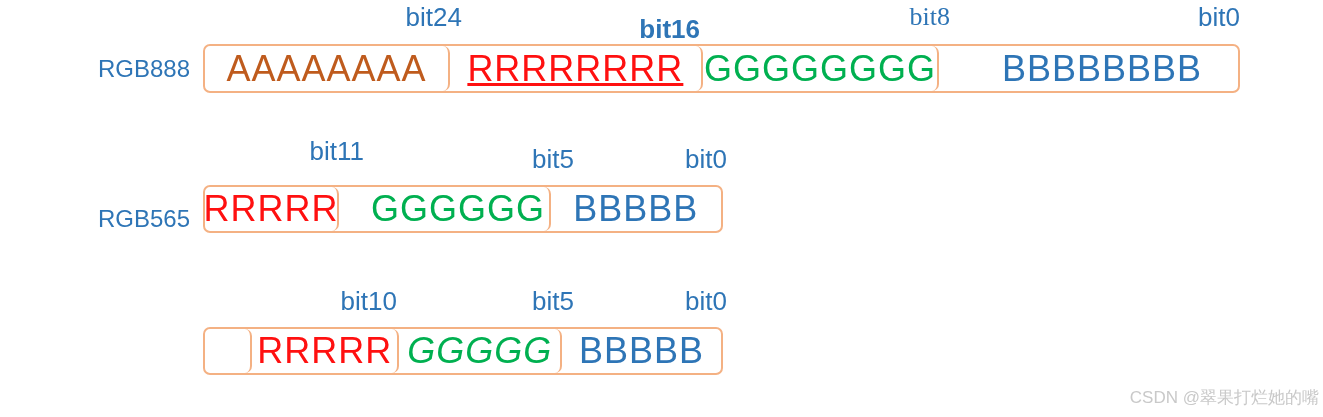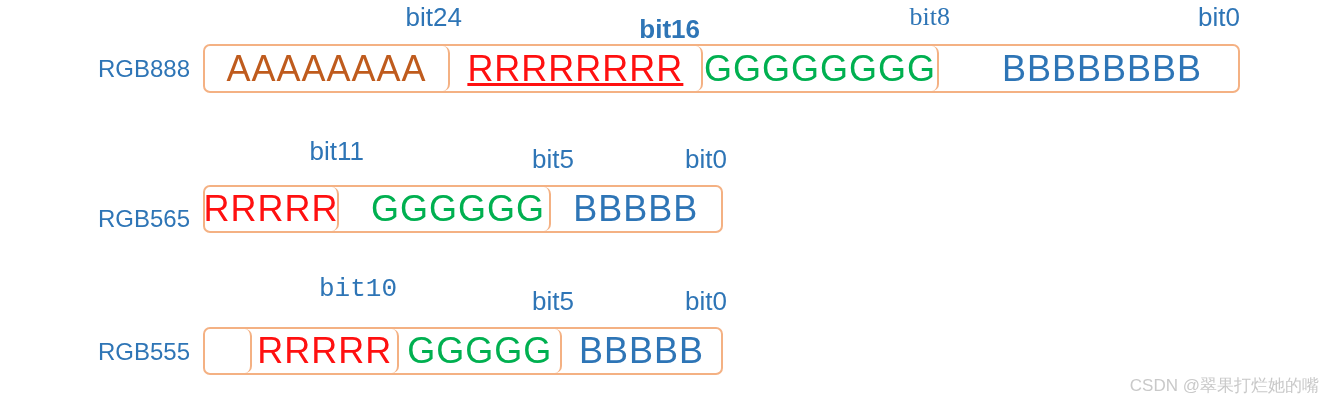--- a/index.html
+++ b/index.html
@@ -51,21 +51,21 @@
 
   .ch-alpha  { color: var(--alpha, #C05A1D); }
   .ch-red    { color: var(--red, #FF0000); }
   .ch-green  { color: var(--green, #00B050); }
   .ch-blue   { color: var(--blue, #2E75B6); }
   .ch-unused { color: transparent; }
 
   .watermark {
     position: absolute;
     right: 4px;
-    bottom: 20px;
+    bottom: 8px;
     font-size: 17px;
     color: var(--watermark, #C9C9C9);
     white-space: nowrap;
   }
 </style>
 </head>
 <body>
 
 <div class="canvas">
 
@@ -88,28 +88,27 @@
   <span class="bit-label" style="top:144px; right:596px;">bit0</span>
 
   <span class="fmt-label" style="top:193px; right:1133px;margin-top:8px;">RGB565</span>
 
   <div class="bitbox" style="left:203px; top:185px; width:520px; height:48px;">
     <div class="cell ch-red" style="flex:142;">RRRRR</div>
     <div class="cell ch-green" style="flex:195;padding-left:28px;">GGGGGG</div>
     <div class="cell ch-blue" style="flex:183;">BBBBB</div>
   </div>
 
-  <span class="bit-label" style="top:274px; right:926px;font-family:Liberation Mono, monospace;">bit10</span>
+  <span class="bit-label" style="top:286px; right:926px;">bit10</span>
   <span class="bit-label" style="top:286px; right:749px;">bit5</span>
   <span class="bit-label" style="top:286px; right:596px;">bit0</span>
 
-  <span class="fmt-label" style="top:334px; right:1133px;">RGB555</span>
 
   <div class="bitbox" style="left:203px; top:327px; width:520px; height:48px;">
     <div class="cell ch-unused" style="flex:46;"></div>
     <div class="cell ch-red" style="flex:148;">RRRRR</div>
-    <div class="cell ch-green" style="flex:164;">GGGGG</div>
+    <div class="cell ch-green" style="flex:164;font-style:italic;">GGGGG</div>
     <div class="cell ch-blue" style="flex:162;">BBBBB</div>
   </div>
 
   <span class="watermark">CSDN @翠果打烂她的嘴</span>
 
 </div>
 
 </body></html>

